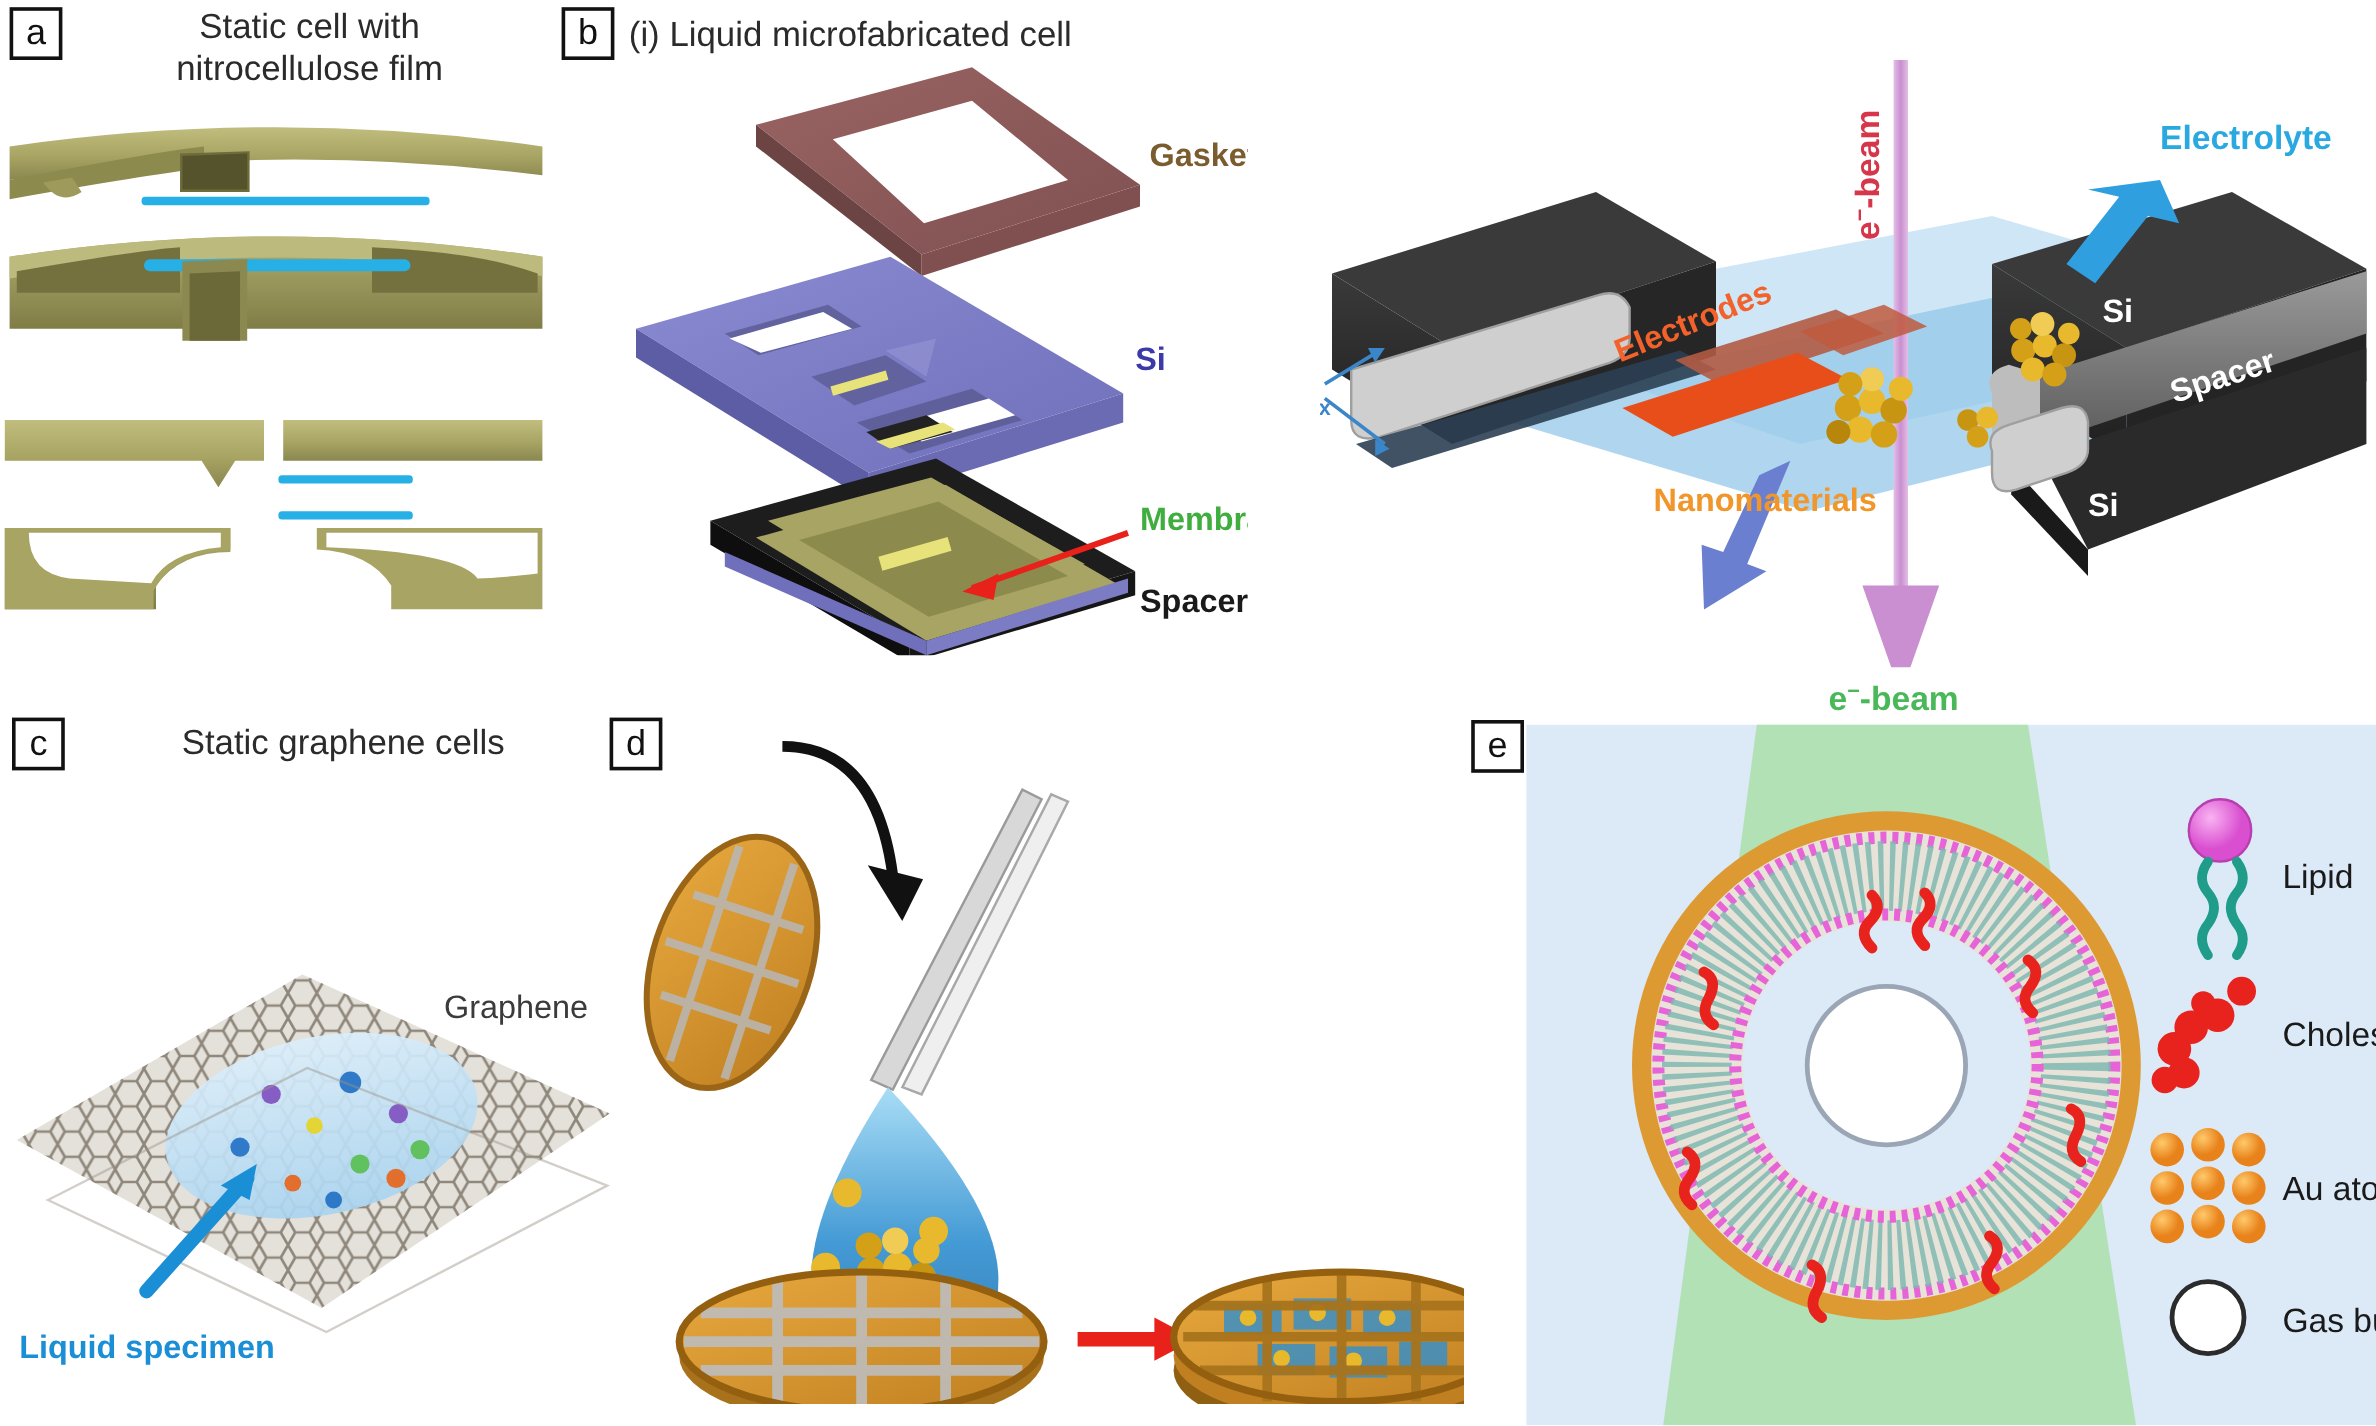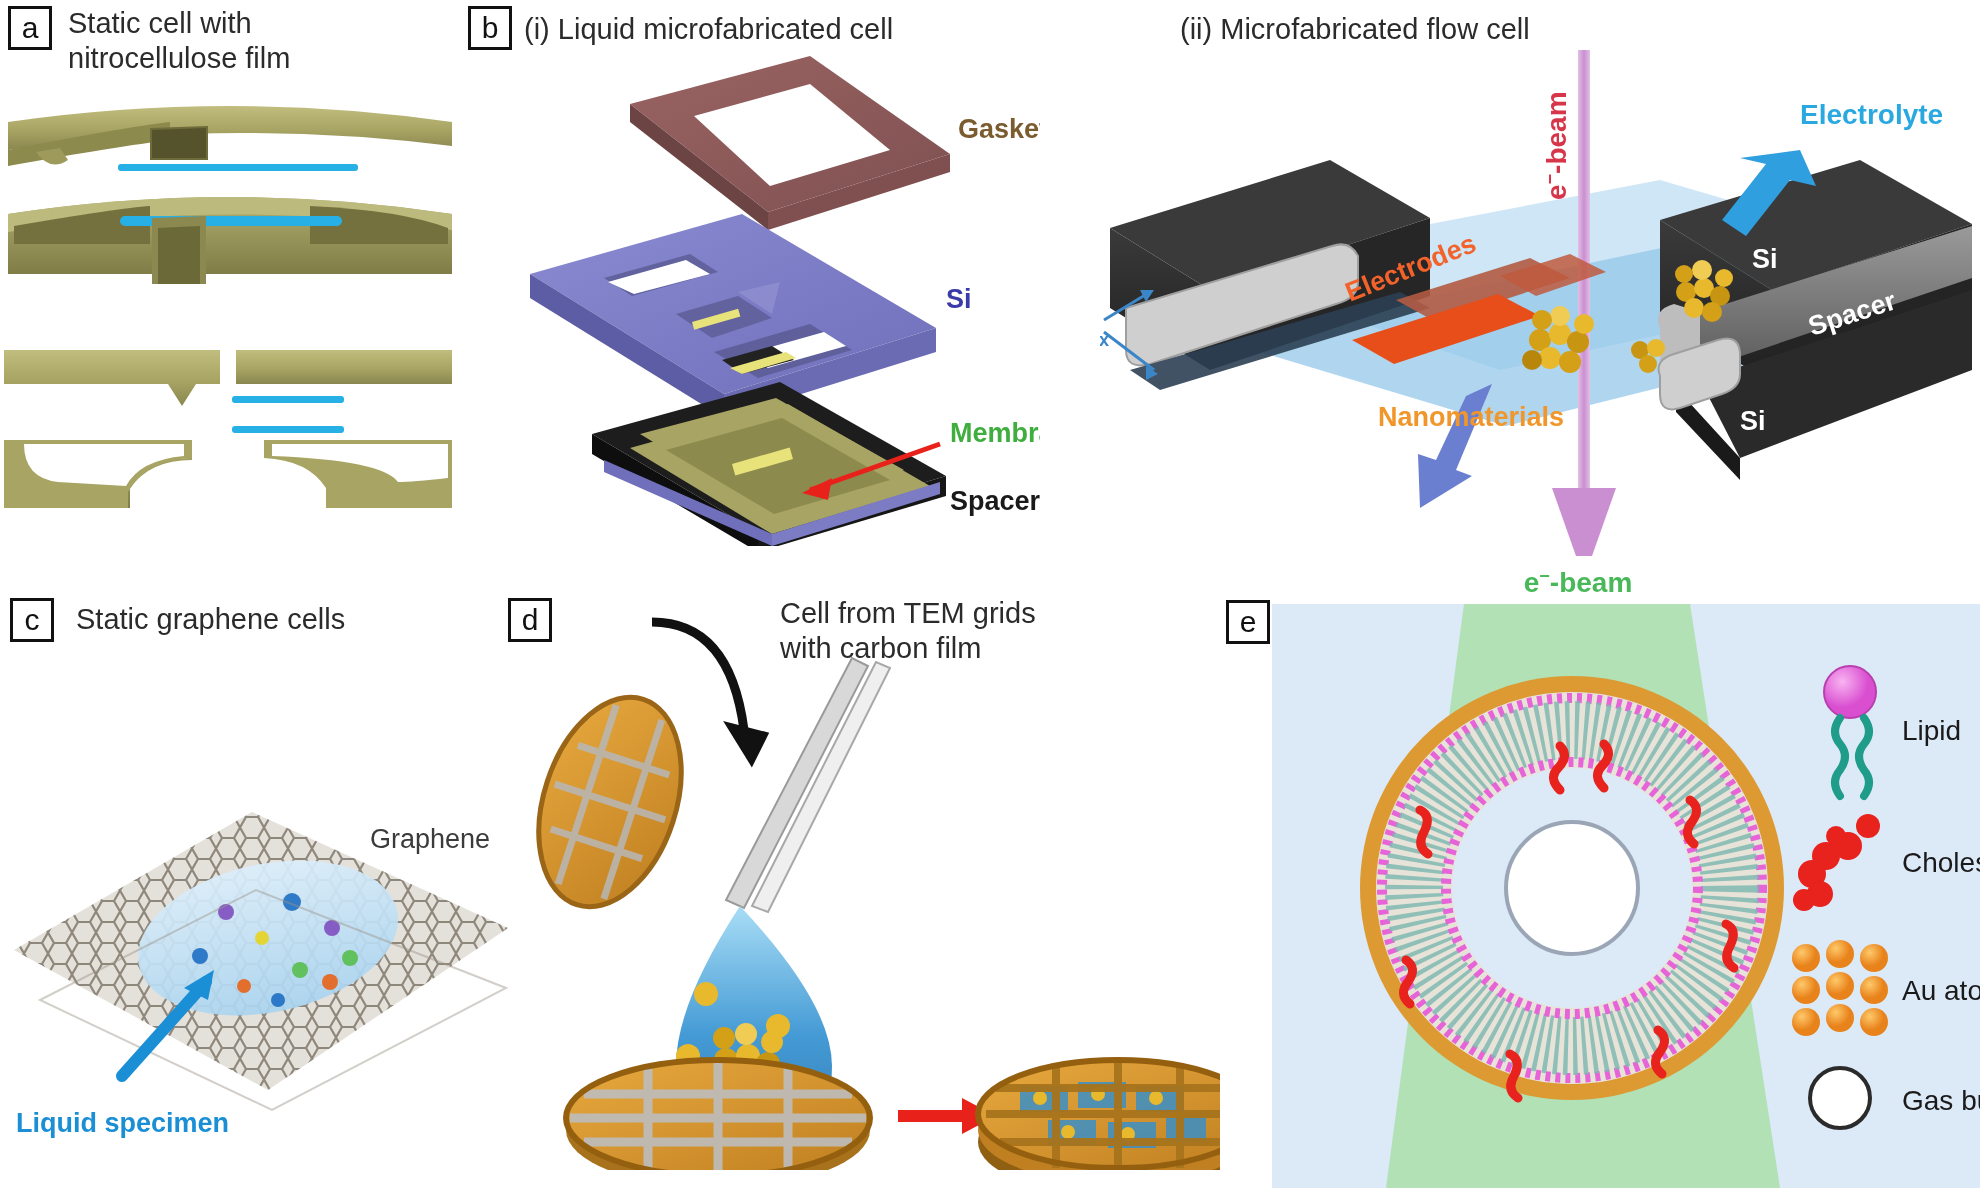--- a/index.html
+++ b/index.html
@@ -17,21 +17,21 @@
     width:44px; height:44px;
     border:3px solid #111;
     background:#fff;
     display:flex; align-items:center; justify-content:center;
     font-size:30px; color:#111; line-height:1;
     font-family:"Liberation Sans", sans-serif;
   }
   .ptitle {
     position:absolute;
     font-size:29px; color:#2b2b2b; line-height:1.22;
-    text-align:left; white-space:pre-line;
+    text-align:center; white-space:pre-line;
   }
   .lbl { position:absolute; font-size:27px; line-height:1; white-space:nowrap; }
   .lbl.b   { font-weight:bold; }
 
   
   #panelA { position:absolute; left:0; top:0; width:460px; height:560px; }
   .a-body { position:absolute; }
 
   
   #panelB { position:absolute; left:460px; top:0; width:1520px; height:560px; }
@@ -101,21 +101,20 @@
         <path d="M24,356 L184,356 L184,368 q-44,4 -58,30 L58,394 Q24,390 24,356 Z" fill="#ffffff"></path>
         <path d="M264,352 L452,352 L452,420 L326,420 L326,400 Q308,372 264,370 Z" fill="#a8a463"></path>
         <path d="M272,356 L448,356 L448,390 Q412,394 398,394 Q382,372 272,368 Z" fill="#ffffff"></path>
       </g>
     </svg>
   </div>
 
   <div id="panelB">
     <div class="panel-tag" style="left:8px; top:6px;">b</div>
     <div class="ptitle" style="left:64px; top:12px; width:460px; text-align:left;">(i)  Liquid microfabricated cell</div>
-    <div class="ptitle" style="left:720px; top:12px; width:520px; text-align:left;">(ii)  Microfabricated flow cell</div>
 
     <svg style="position:absolute; left:20px; top:46px;" width="560" height="500" viewBox="0 0 560 500">
       <defs>
         <linearGradient id="gskTop" x1="0" y1="0" x2="1" y2="1">
           <stop offset="0%" stop-color="#9a6363"></stop>
             <stop offset="100%" stop-color="#7f5050"></stop>
         </linearGradient>
         <linearGradient id="siTop" x1="0" y1="0" x2="1" y2="1">
           <stop offset="0%" stop-color="#8b8bd2"></stop>
             <stop offset="100%" stop-color="#6f6fbb"></stop>
@@ -339,22 +338,20 @@
         <polygon points="214,300 184,318 208,330" fill="#1b8fd6"></polygon>
       </g>
 
       <text x="370" y="178" font-size="27" fill="#3b3b3b">Graphene</text>
       <text x="16" y="462" font-size="27" font-weight="bold" fill="#1b8fd6">Liquid specimen</text>
     </svg>
   </div>
 
   <div id="panelD">
     <div class="panel-tag" style="left:8px; top:18px;">d</div>
-    <div class="ptitle" style="left:280px; top:16px; width:440px; text-align:left;">Cell from TEM grids
-with carbon film</div>
 
     <svg style="position:absolute; left:0; top:10px;" width="720" height="580" viewBox="0 0 720 580">
       <defs>
         <linearGradient id="gridG" x1="0" y1="0" x2="1" y2="1">
           <stop offset="0%" stop-color="#e8a93f"></stop>
             <stop offset="100%" stop-color="#c07f20"></stop>
         </linearGradient>
         <linearGradient id="dropG" x1="0" y1="0" x2="0" y2="1">
           <stop offset="0%" stop-color="#9fd9f5"></stop>
             <stop offset="55%" stop-color="#2f8fd0"></stop>

